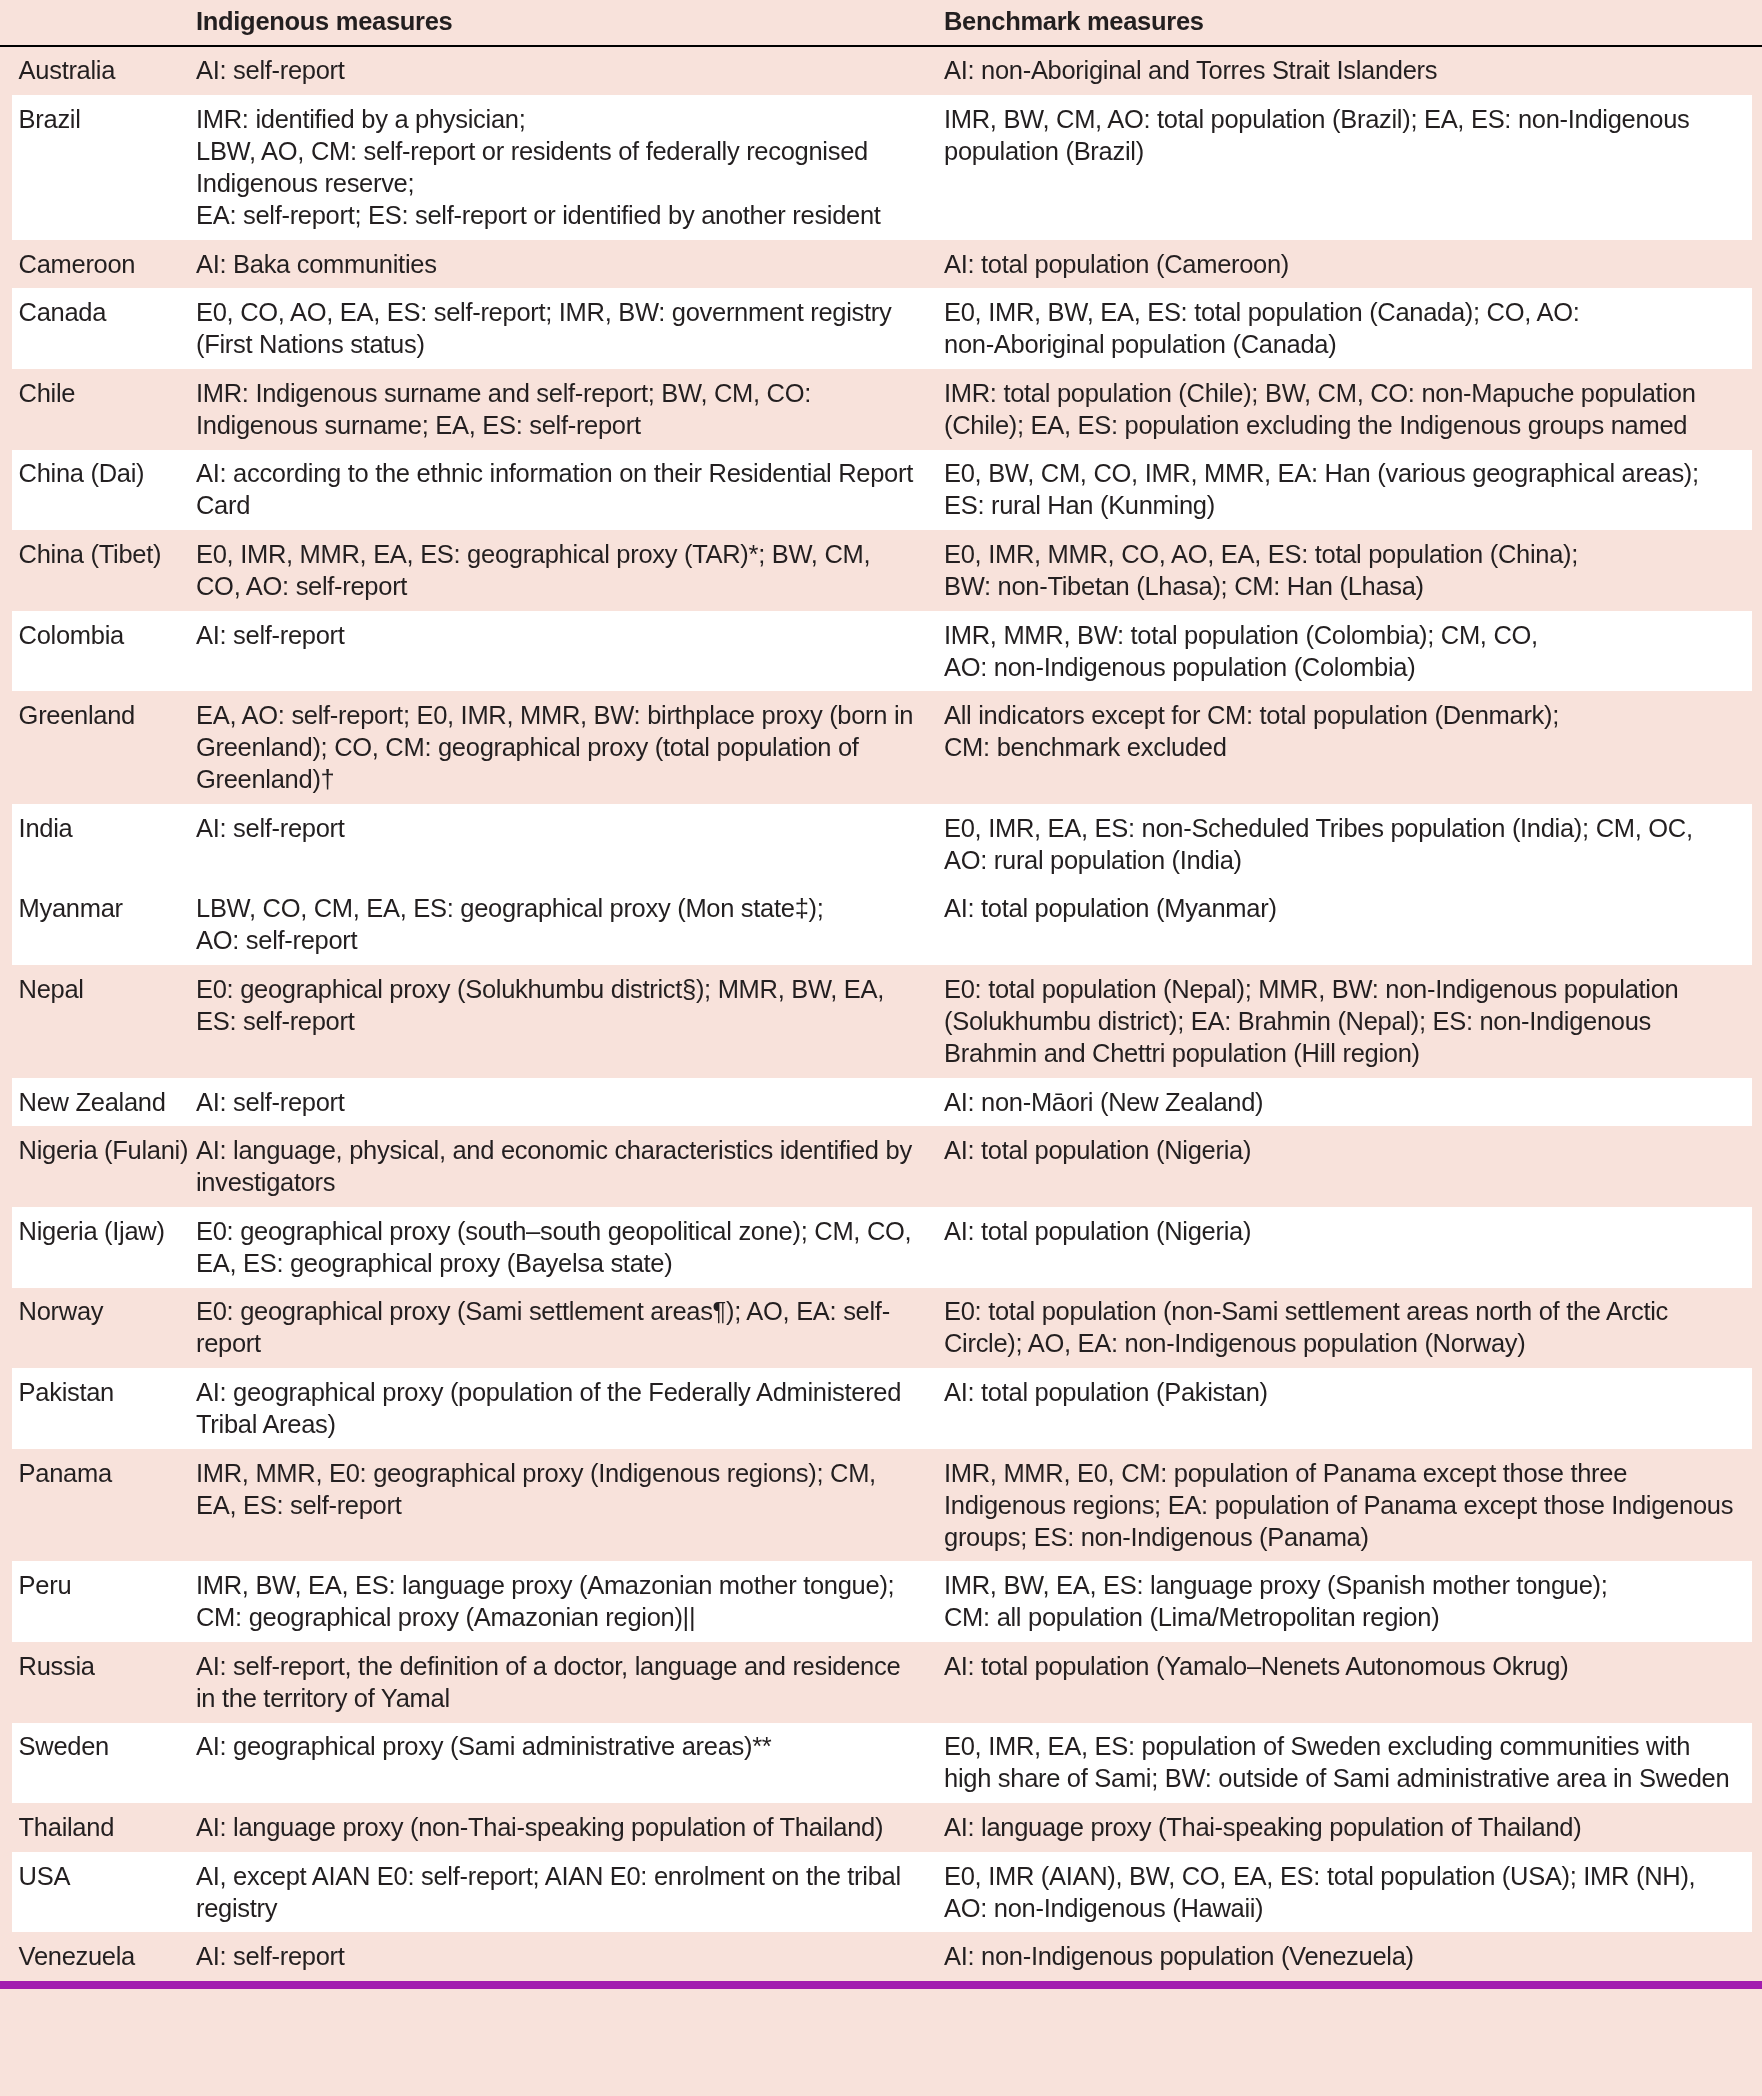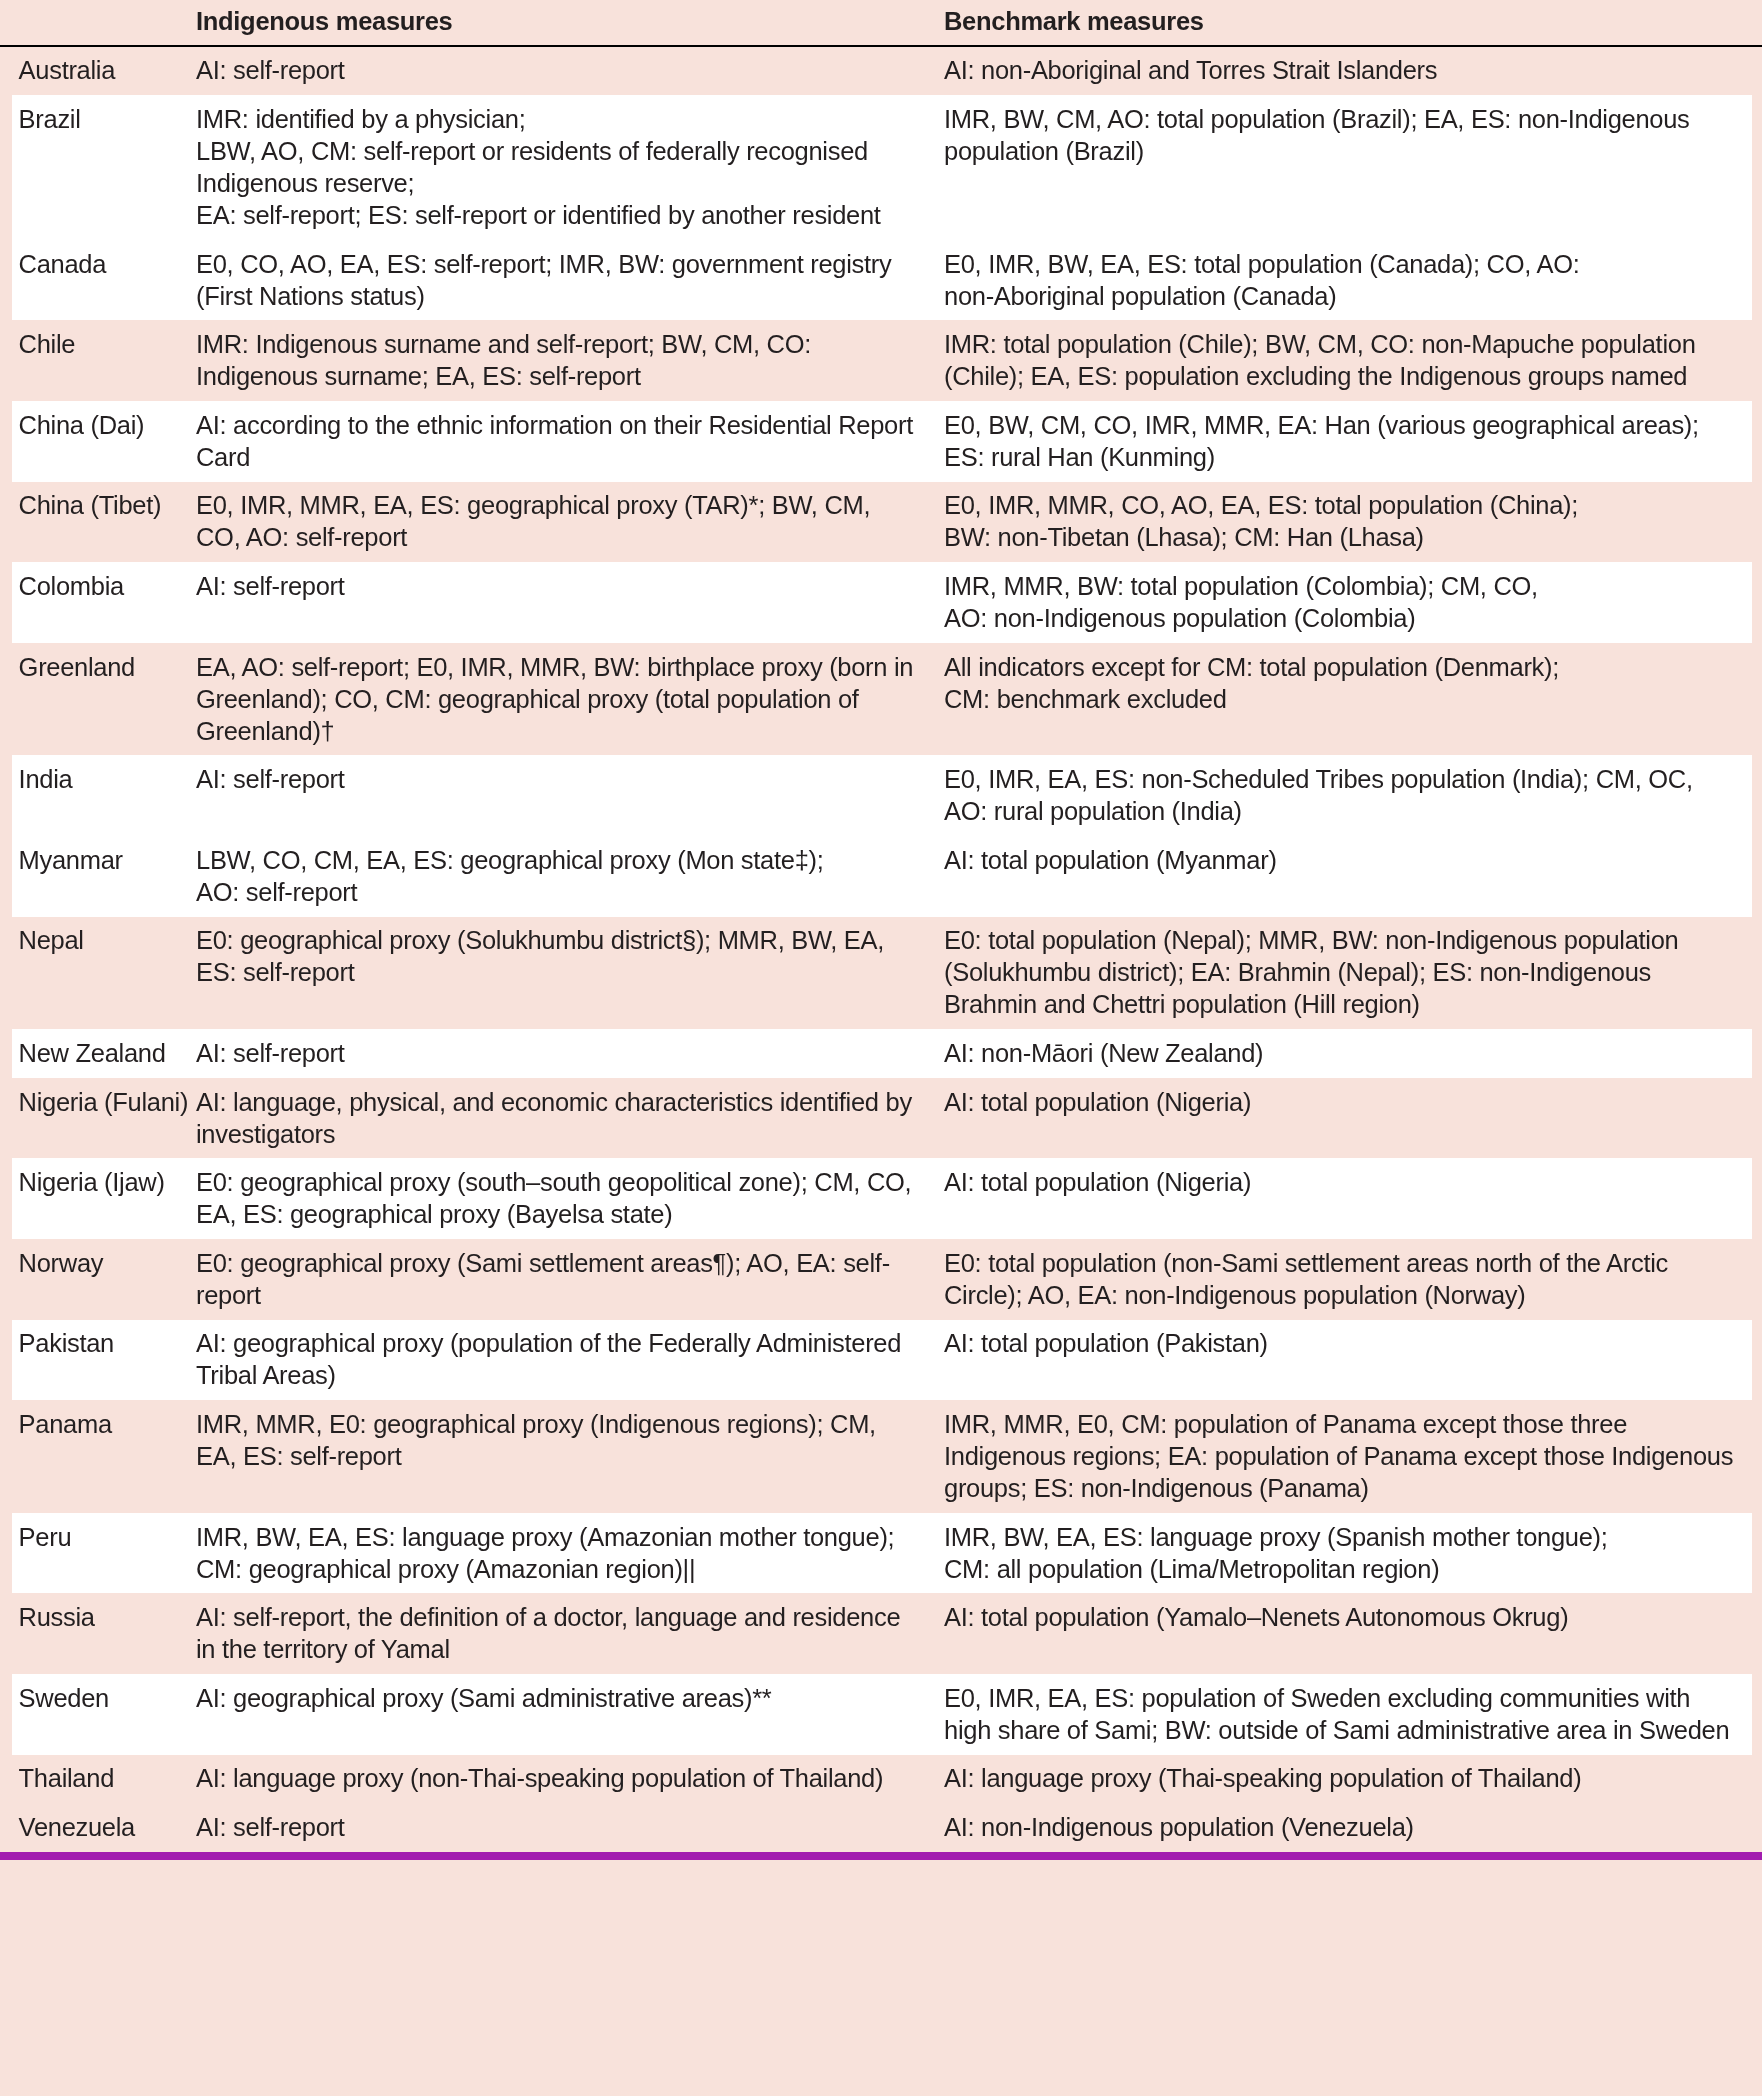--- a/index.html
+++ b/index.html
@@ -73,20 +73,25 @@
         <td class="measure indigenous">AI: self-report</td>
         <td class="measure benchmark">AI: non-Aboriginal and Torres Strait Islanders</td>
       </tr>
       <tr class="row-white">
         <td class="country">Brazil</td>
         <td class="measure indigenous">IMR: identified by a physician;
 LBW, AO, CM: self-report or residents of federally recognised Indigenous reserve;
 EA: self-report; ES: self-report or identified by another resident</td>
         <td class="measure benchmark">IMR, BW, CM, AO: total population (Brazil); EA, ES: non-Indigenous population (Brazil)</td>
       </tr>
+      <tr class="row-pink">
+        <td class="country">Cameroon</td>
+        <td class="measure indigenous">AI: Baka communities</td>
+        <td class="measure benchmark">AI: total population (Cameroon)</td>
+      </tr>
       <tr class="row-white">
         <td class="country">Canada</td>
         <td class="measure indigenous">E0, CO, AO, EA, ES: self-report; IMR, BW: government registry (First Nations status)</td>
         <td class="measure benchmark">E0, IMR, BW, EA, ES: total population (Canada); CO, AO:
 non-Aboriginal population (Canada)</td>
       </tr>
       <tr class="row-pink">
         <td class="country">Chile</td>
         <td class="measure indigenous">IMR: Indigenous surname and self-report; BW, CM, CO:
 Indigenous surname; EA, ES: self-report</td>
@@ -178,20 +183,26 @@
       <tr class="row-white">
         <td class="country">Sweden</td>
         <td class="measure indigenous">AI: geographical proxy (Sami administrative areas)**</td>
         <td class="measure benchmark">E0, IMR, EA, ES: population of Sweden excluding communities with high share of Sami; BW: outside of Sami administrative area in Sweden</td>
       </tr>
       <tr class="row-pink">
         <td class="country">Thailand</td>
         <td class="measure indigenous">AI: language proxy (non-Thai-speaking population of Thailand)</td>
         <td class="measure benchmark">AI: language proxy (Thai-speaking population of Thailand)</td>
       </tr>
+      <tr class="row-white">
+        <td class="country">USA</td>
+        <td class="measure indigenous">AI, except AIAN E0: self-report; AIAN E0: enrolment on the tribal registry</td>
+        <td class="measure benchmark">E0, IMR (AIAN), BW, CO, EA, ES: total population (USA); IMR (NH),
+AO: non-Indigenous (Hawaii)</td>
+      </tr>
       <tr class="row-pink">
         <td class="country">Venezuela</td>
         <td class="measure indigenous">AI: self-report</td>
         <td class="measure benchmark">AI: non-Indigenous population (Venezuela)</td>
       </tr>
     </tbody>
 </table>
 
 
 </body></html>

